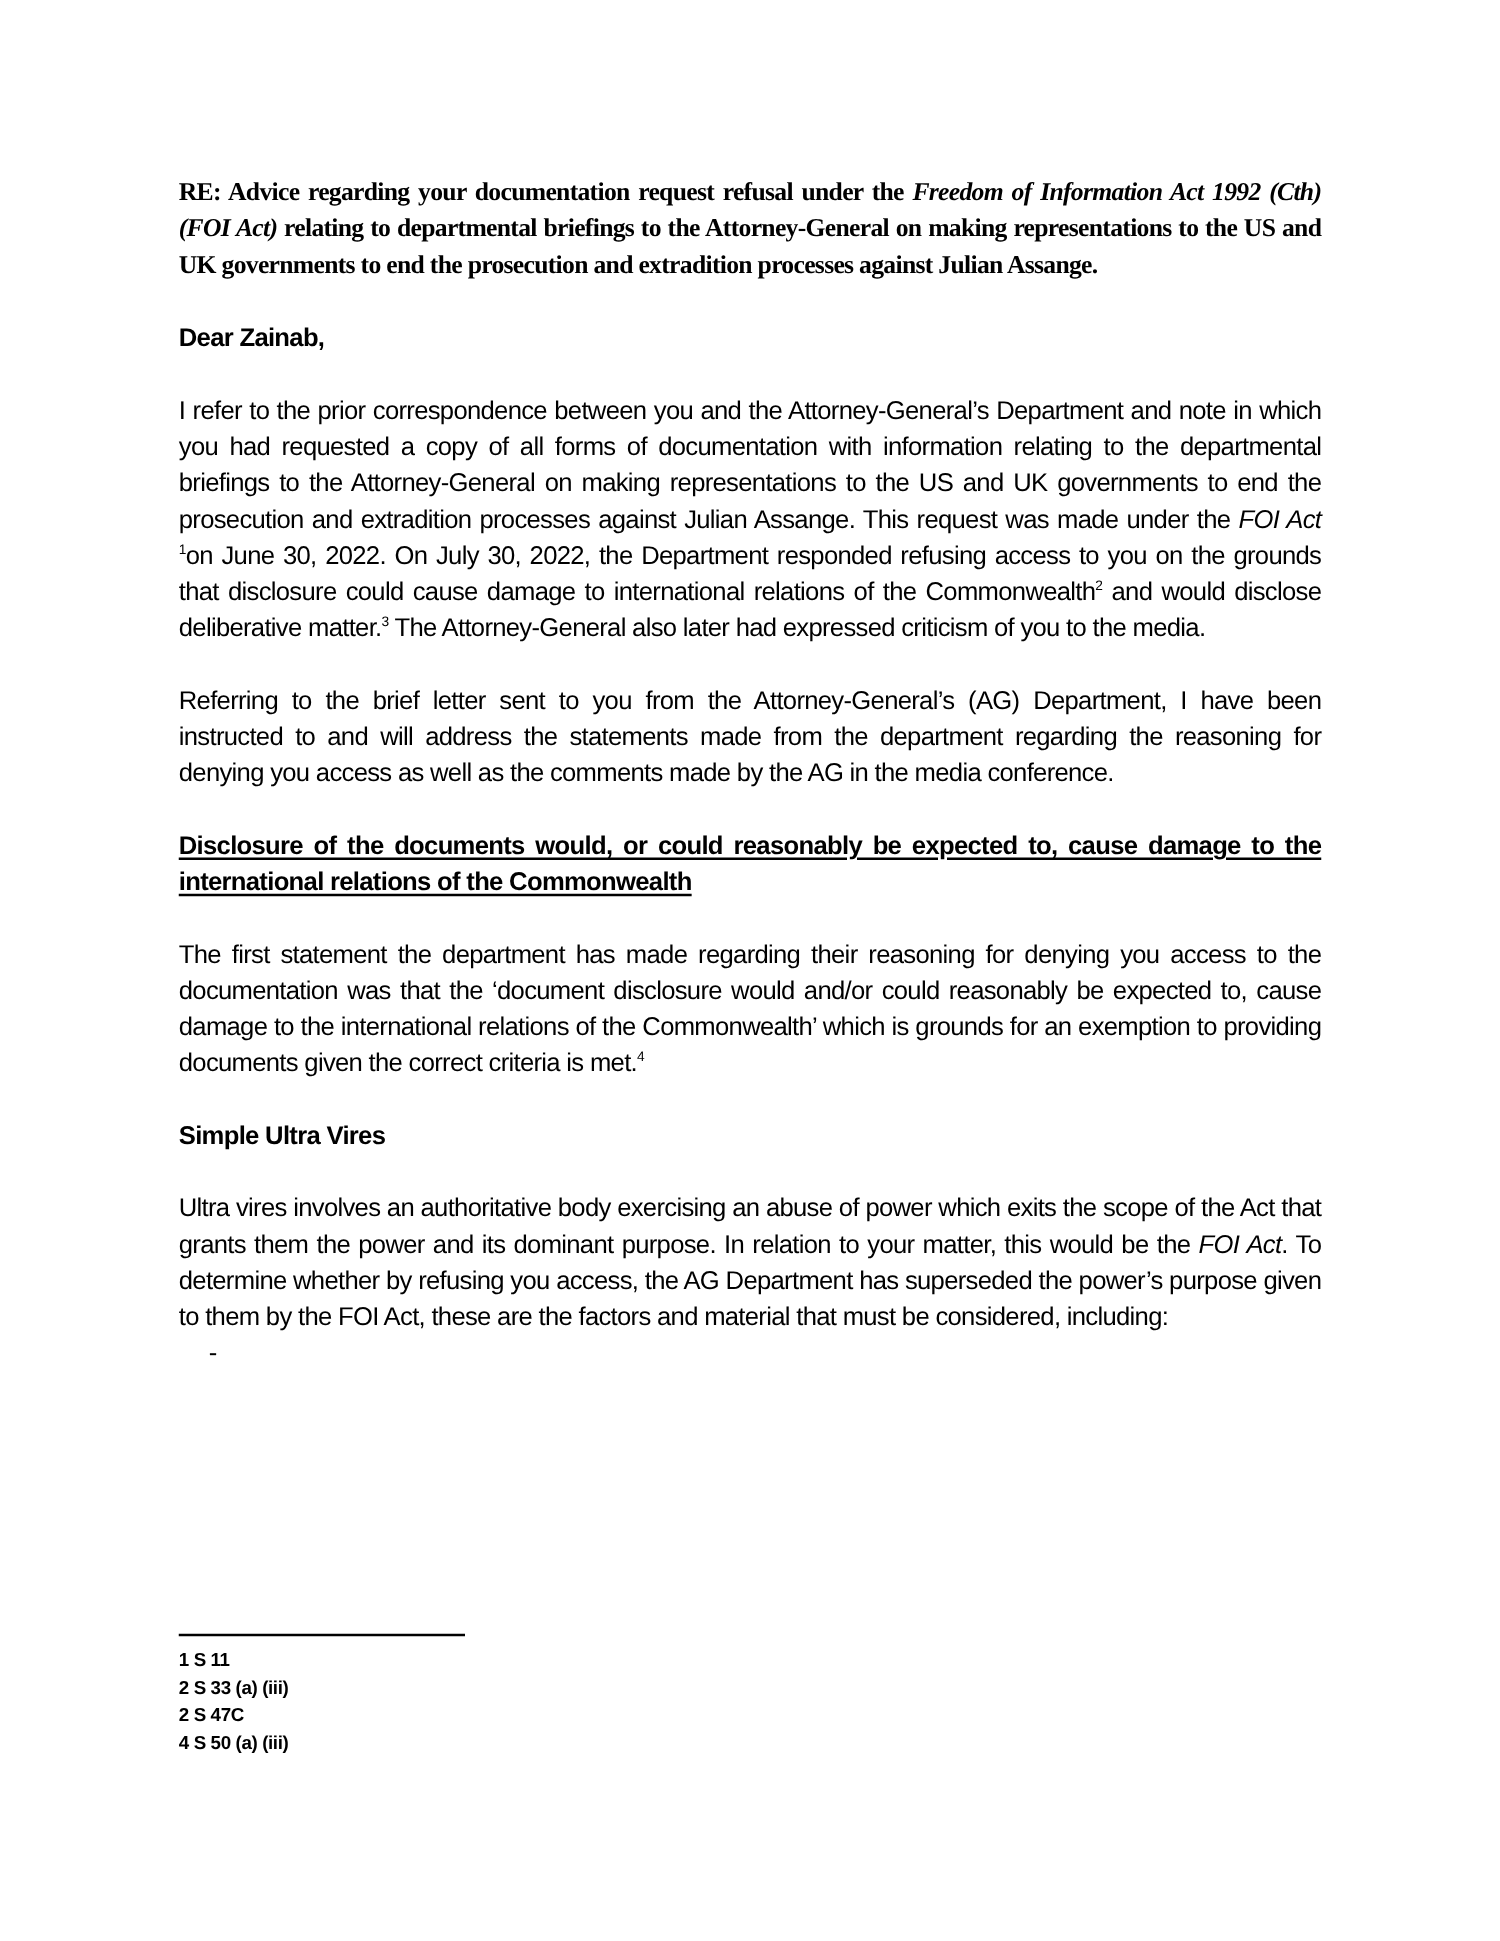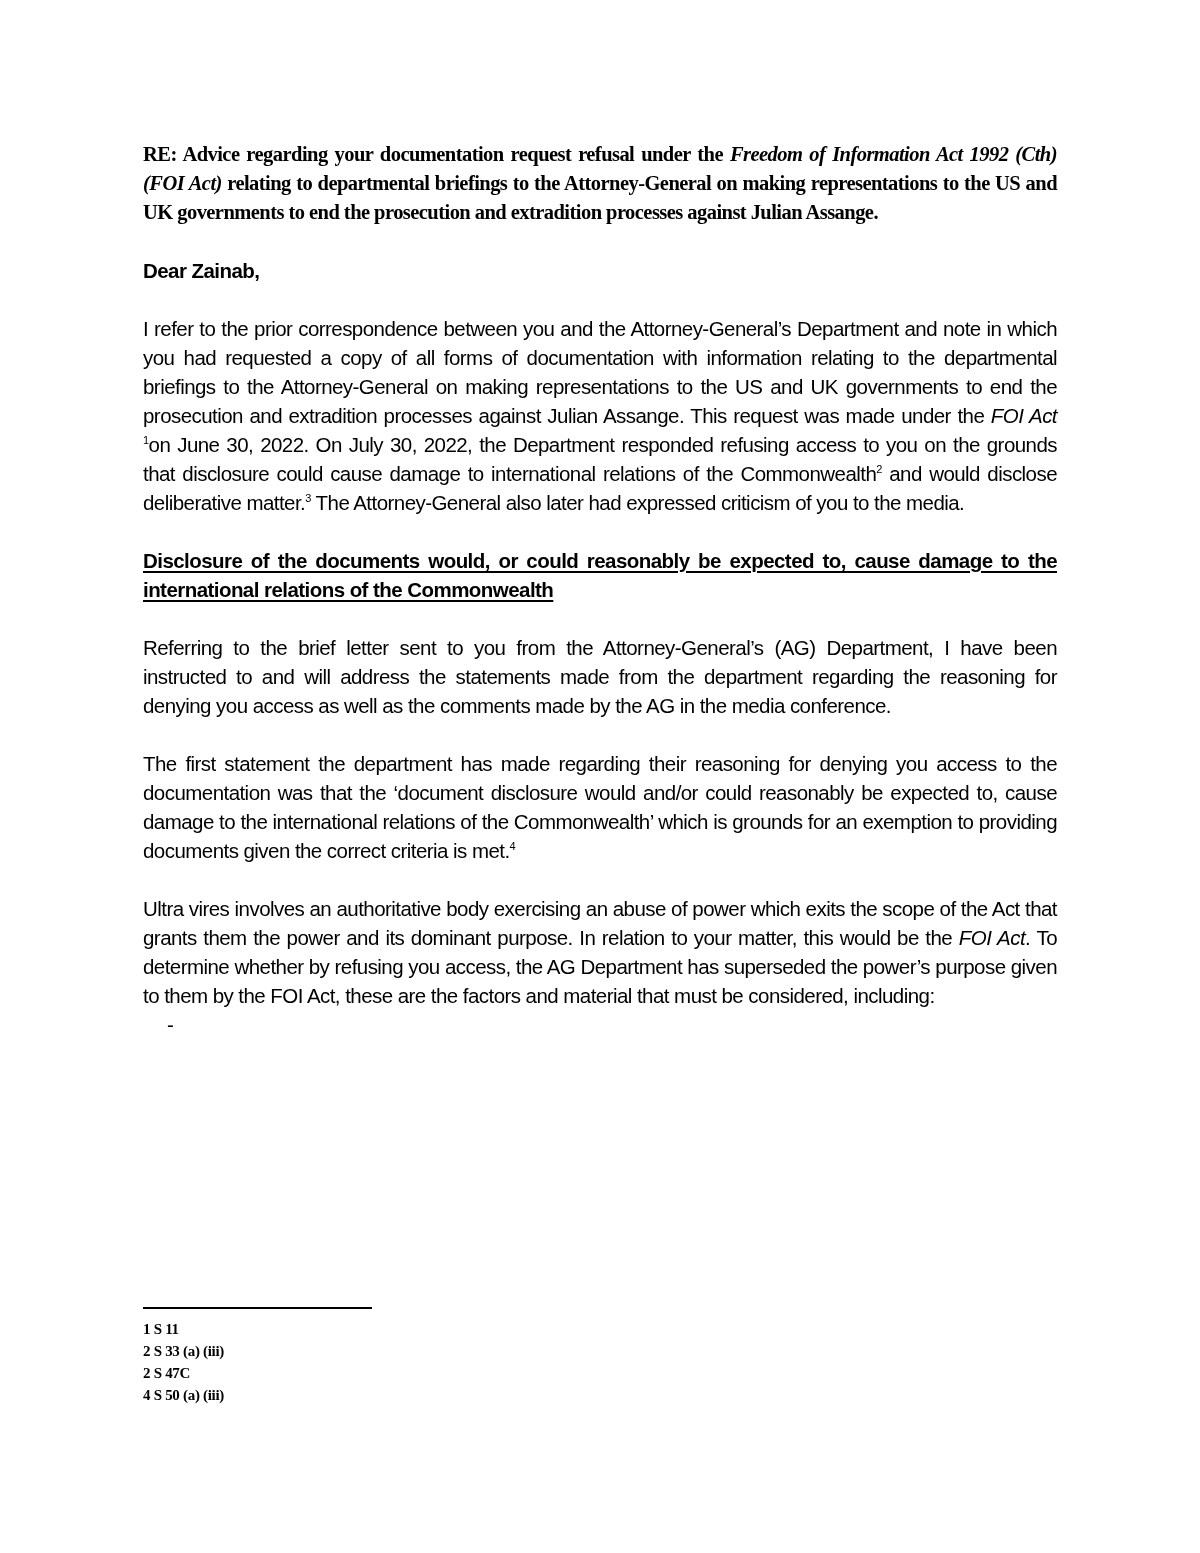--- a/index.html
+++ b/index.html
@@ -13,39 +13,40 @@
     .b { font-weight: bold; }
     .i { font-style: italic; }
     .u { text-decoration: underline; text-underline-offset: 3px; }
     sup { font-size: 11px; line-height: 0; vertical-align: super; }
     .subj { margin: 0 0 29px 0; text-align: justify; font-weight: bold; font-family: Liberation Serif, serif; }
     .list { margin: 0; padding: 0; list-style: none; }
     .list li { position: relative; padding-left: 68px; text-align: justify; }
     .list li .dash { position: absolute; left: 24px; top: 0; }
     .fn-rule { position: absolute; left: 143px; top: 1307px; width: 229px; height: 2px; background: #000; }
     .footnotes { position: absolute; left: 143px; top: 1318px; font-family: "Liberation Sans", sans-serif; font-weight: bold; font-size: 15px; line-height: 22px; letter-spacing: -0.3px; }
-    .footnotes div { white-space: pre; font-family: Liberation Serif, serif; }
+    .footnotes div { white-space: pre; }
   </style>
 </head>
 <body>
 
 <div class="page">
 
   <p class="subj"><span>RE: Advice regarding your documentation request refusal under the </span><span class="i">Freedom of Information Act 1992 (Cth) (FOI Act)</span><span> relating to departmental briefings to the Attorney-General on making representations to the US and UK governments to end the prosecution and extradition processes against Julian Assange.</span></p>
 
   <p class="p b">Dear Zainab,</p>
 
   <p class="p"><span>I refer to the prior correspondence between you and the Attorney-General’s Department and note in which you had requested a copy of all forms of documentation with information relating to the departmental briefings to the Attorney-General on making representations to the US and UK governments to end the prosecution and extradition processes against Julian Assange. This request was made under the </span><span class="i">FOI Act</span> <sup>1</sup><span>on June 30, 2022. On July 30, 2022, the Department responded refusing access to you on the grounds that disclosure could cause damage to international relations of the Commonwealth</span><sup>2</sup><span> and would disclose deliberative matter.</span><sup>3</sup><span> The Attorney-General also later had expressed criticism of you to the media.</span></p>
 
+  <p class="p">Referring to the brief letter sent to you from the Attorney-General’s (AG) Department, I have been instructed to and will address the statements made from the department regarding the reasoning for denying you access as well as the comments made by the AG in the media conference.</p>
+
   <p class="p b u">Disclosure of the documents would, or could reasonably be expected to, cause damage to the international relations of the Commonwealth</p>
-
-  <p class="p">Referring to the brief letter sent to you from the Attorney-General’s (AG) Department, I have been instructed to and will address the statements made from the department regarding the reasoning for denying you access as well as the comments made by the AG in the media conference.</p>
 
   <p class="p"><span>The first statement the department has made regarding their reasoning for denying you access to the documentation was that the ‘document disclosure would and/or could reasonably be expected to, cause damage to the international relations of the Commonwealth’ which is grounds for an exemption to providing documents given the correct criteria is met.</span><sup>4</sup></p>
 
+  <p class="p b">Simple Ultra Vires</p>
 
   <p class="p" style="margin-bottom:0"><span>Ultra vires involves an authoritative body exercising an abuse of power which exits the scope of the Act that grants them the power and its dominant purpose. In relation to your matter, this would be the </span><span class="i">FOI Act</span><span>. To determine whether by refusing you access, the AG Department has superseded the power’s purpose given to them by the FOI Act, these are the factors and material that must be considered, including:</span></p>
 
   <ul class="list">
     <li><span class="dash">-</span></li>
   </ul>
 </div>
 
 <div class="fn-rule"></div>
 <div class="footnotes">

